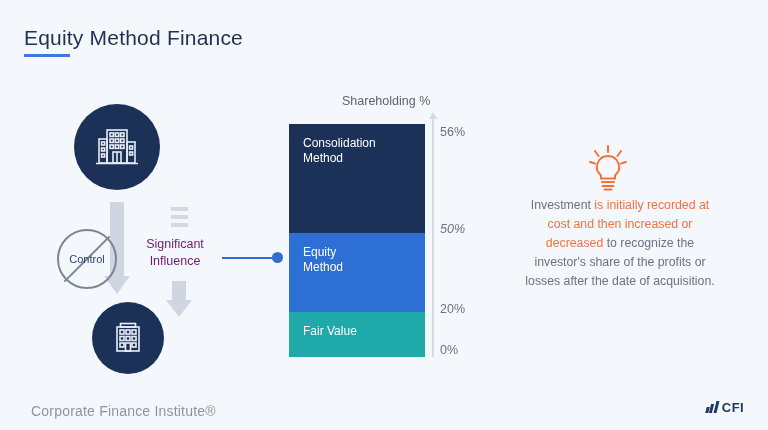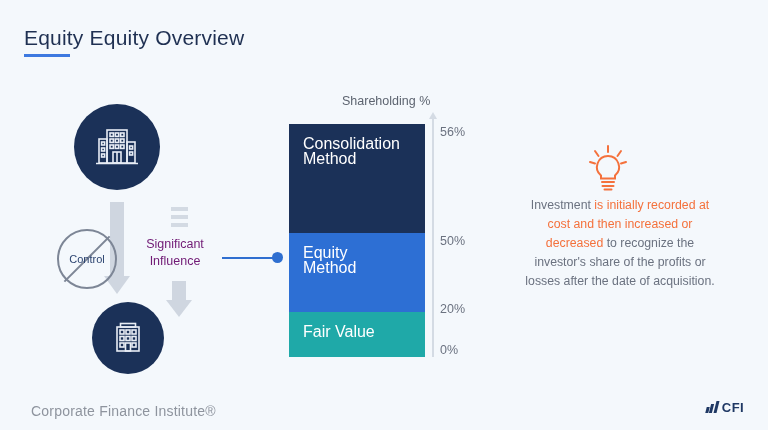--- a/index.html
+++ b/index.html
@@ -194,21 +194,21 @@
     display: flex;
     flex-direction: column;
   }
   .seg {
     position: relative;
     box-sizing: border-box;
     padding: 12px 0 0 14px;
   }
   .seg-label {
     color: #ffffff;
-    font-size: 16px;
+    font-size: 12px;
     line-height: 15px;
     white-space: pre-line;
   }
   .axis-line {
     position: absolute;
     left: 432px;
     top: 118px;
     width: 1.5px;
     height: 239px;
     background: #d4dbe4;
@@ -291,21 +291,21 @@
     color: #1f3864;
     letter-spacing: 0.4px;
   }
 </style>
 </head>
 <body>
 
 <div class="slide">
 
   <div class="title-wrap">
-    <div class="title">Equity Equity Overview</div>
+    <div class="title">Equity Method Finance</div>
     <div class="title-rule"></div>
   </div>
 
   <div class="circle-icon" id="parent-company-icon">
     <svg width="50" height="50" viewBox="0 0 50 50" aria-hidden="true">
       <g fill="none" stroke="#e8edf5" stroke-width="1.6">
         <rect x="15" y="8" width="20" height="33"></rect>
         <rect x="7" y="17" width="8" height="24"></rect>
         <rect x="35" y="20" width="8" height="21"></rect>
         <rect x="18" y="11" width="3.4" height="3.4"></rect>
@@ -383,21 +383,21 @@
     </div>
     <div class="seg" style="height:19.3%; background:#1fa9a8;">
       <div class="seg-label">Fair Value</div>
     </div>
   </div>
 
   <div class="axis-arrow"></div>
   <div class="axis-line"></div>
 
   <div class="tick" style="top:125px;">56%</div>
-  <div class="tick" style="top:234px;">50%</div>
+  <div class="tick" style="top:222px;font-style:italic;">50%</div>
   <div class="tick" style="top:302px;">20%</div>
   <div class="tick" style="top:343px;">0%</div>
 
   <div id="bulb-icon">
     <svg width="44" height="48" viewBox="0 0 44 48" aria-hidden="true">
       <g stroke="#f4713c" stroke-width="2" fill="none" stroke-linecap="round">
         <line x1="22" y1="2" x2="22" y2="8"></line>
         <line x1="9" y1="7" x2="12.5" y2="12"></line>
         <line x1="35" y1="7" x2="31.5" y2="12"></line>
         <line x1="4" y1="18" x2="9" y2="19.5"></line>

